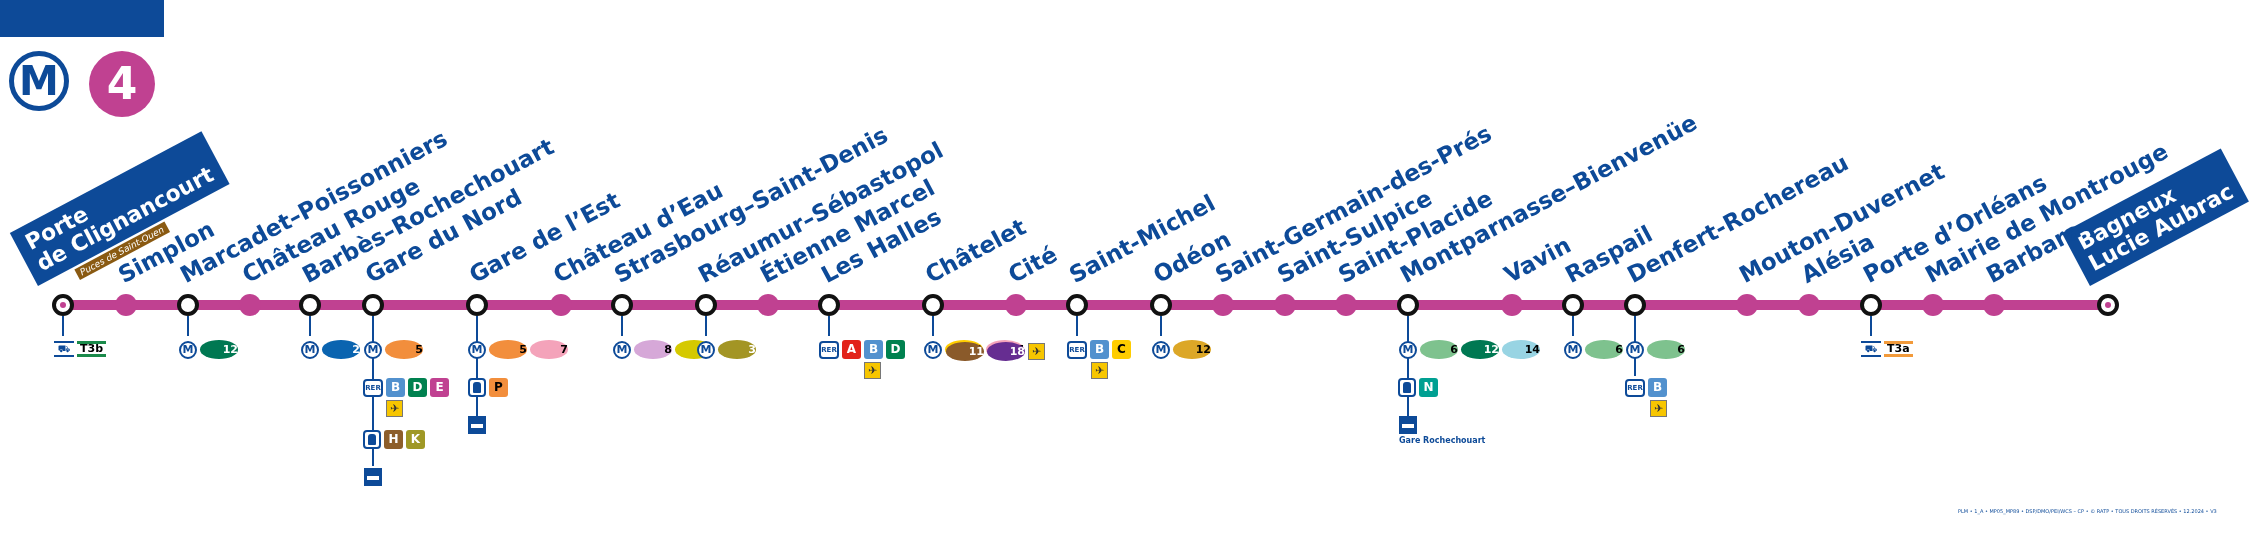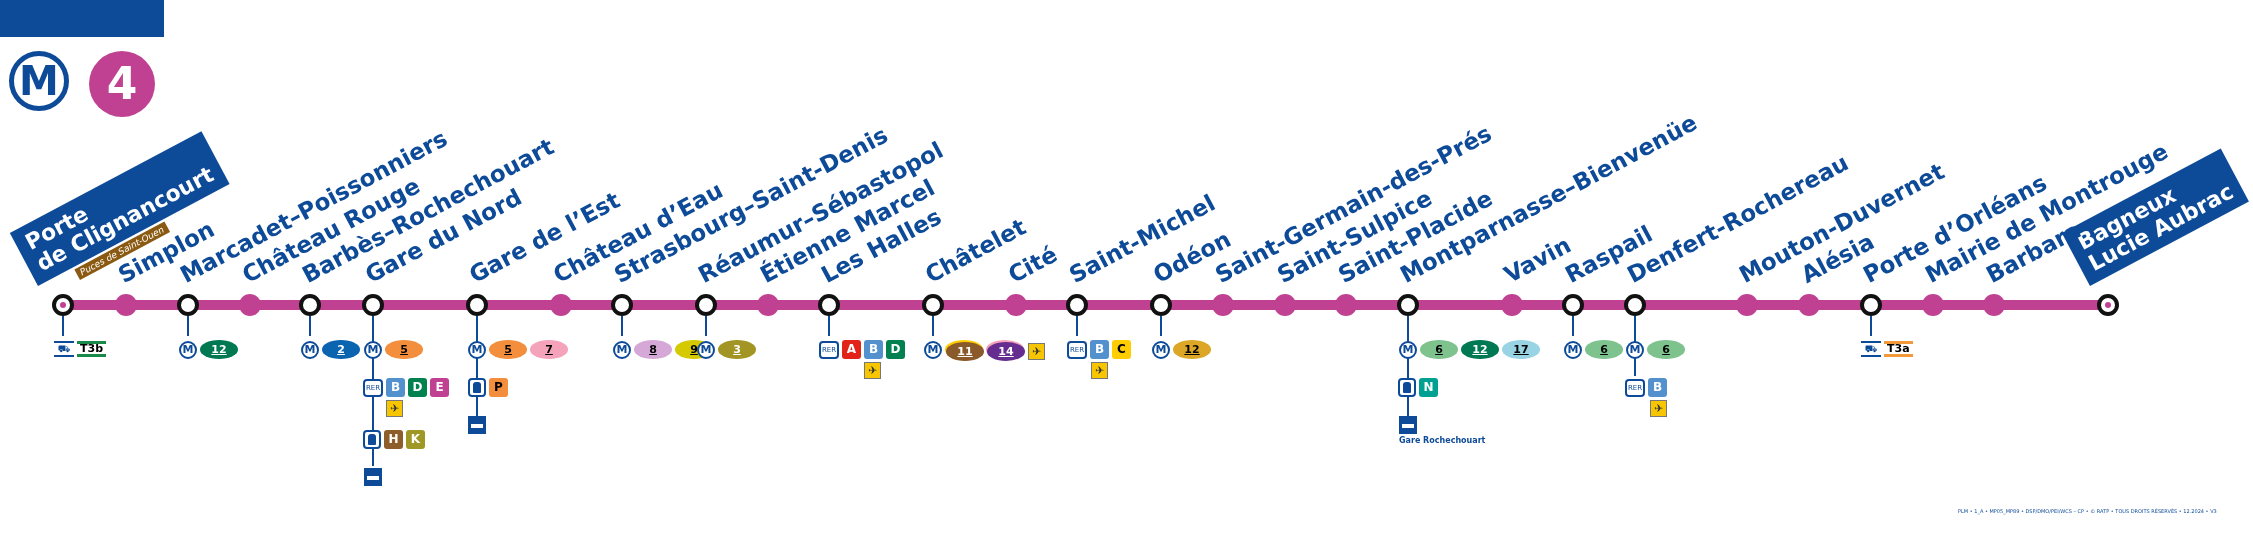--- a/index.html
+++ b/index.html
@@ -12,23 +12,23 @@
   .stop.plain { background:#c04191; }
   .stop.corr { background:#fff; border:4px solid #111; }
   .stop.term { background:#fff; border:4px solid #111; }
   .stop.term::after { content:""; position:absolute; left:4px; top:4px; width:6px; height:6px; border-radius:50%; background:#c04191; }
   .label { position:absolute; white-space:nowrap; color:#0d4a98; font-weight:bold; font-size:23px; transform-origin:0 100%; transform:rotate(-28deg); line-height:26px; }
   .term-label { position:absolute; background:#0d4a98; color:#fff; font-weight:bold; font-size:22px; line-height:24px; padding:6px 10px; white-space:pre; transform-origin:0 100%; transform:rotate(-28deg); }
   .sub-label { position:absolute; background:#8a5a12; color:#fff; font-size:9px; font-style:italic; padding:1px 4px; transform-origin:0 100%; transform:rotate(-28deg); white-space:nowrap; }
   .tick { position:absolute; width:2px; background:#0d4a98; }
   .icon-row { position:absolute; display:flex; gap:3px; align-items:center; }
   .m-ic { width:18px; height:18px; border:2px solid #0d4a98; border-radius:50%; box-sizing:border-box; color:#0d4a98; font-weight:bold; font-size:11px; line-height:14px; text-align:center; background:#fff; }
-  .ln { width:38px; height:19px; border-radius:50%; font-weight:bold; font-size:11px; line-height:19px; text-align:center; color:#000;text-decoration:underline; }
+  .ln { width:38px; height:19px; border-radius:50%; font-weight:bold; font-size:11px; line-height:19px; text-align:right; color:#000; }
   .sq { width:19px; height:19px; border-radius:3px; font-weight:bold; font-size:12px; line-height:19px; text-align:center; color:#fff; }
-  .rer-ic { width:20px; height:18px; border:2px solid #0d4a98; border-radius:4px; box-sizing:border-box; color:#0d4a98; font-weight:normal; font-size:7px; line-height:14px; text-align:center; background:#fff; }
+  .rer-ic { width:20px; height:18px; border:2px solid #0d4a98; border-radius:4px; box-sizing:border-box; color:#0d4a98; font-weight:bold; font-size:7px; line-height:14px; text-align:center; background:#fff; }
   .train-ic { width:18px; height:19px; border:2px solid #0d4a98; border-radius:4px; box-sizing:border-box; background:#fff; position:relative; }
   .train-ic::after { content:""; position:absolute; left:3px; top:2px; width:8px; height:11px; background:#0d4a98; border-radius:3px 3px 1px 1px; }
   .plane-ic { width:17px; height:17px; background:#f7c600; border:1px solid #777; box-sizing:border-box; color:#333; font-size:11px; line-height:15px; text-align:center; }
   .bus-ic { width:18px; height:18px; background:#0d4a98; position:relative; }
   .bus-ic::after { content:""; position:absolute; left:3px; top:8px; width:12px; height:4px; background:#fff; }
   .tram-ic { width:20px; height:16px; border-top:2px solid #0d4a98; border-bottom:2px solid #0d4a98; box-sizing:border-box; color:#0d4a98; font-size:10px; line-height:12px; text-align:center; }
   .tram-line { height:16px; padding:0 3px; border-top:3px solid #1a8a4a; border-bottom:3px solid #1a8a4a; box-sizing:border-box; font-weight:bold; font-size:11px; line-height:10px; color:#000; }
   .tram-line.orange { border-color:#f29a3a; }
   .small-caption { position:absolute; color:#0d4a98; font-size:8px; font-weight:bold; white-space:nowrap; }
   .footer { position:absolute; left:1958px; top:508px; font-size:5px; color:#0d4a98; white-space:nowrap; }
@@ -193,21 +193,21 @@
   <div class="plane-ic">✈</div>
 </div>
 
 <div class="icon-row" style="left:924px; top:340px;">
   <div class="m-ic">M</div>
   <div class="ln" style="background:#ffcd00">1</div>
   <div class="ln" style="background:#f4a3ba">7</div>
 </div>
 <div class="icon-row" style="left:946px; top:342px;">
   <div class="ln" style="background:#8a5a2a;color:#fff">11</div>
-  <div class="ln" style="background:#662d91;color:#fff">14</div>
+  <div class="ln" style="background:#662d91;color:#fff">18</div>
   <div class="plane-ic">✈</div>
 </div>
 
 <div class="icon-row" style="left:1067px; top:340px;">
   <div class="rer-ic">RER</div>
   <div class="sq" style="background:#5291ce">B</div>
   <div class="sq" style="background:#ffcd00;color:#000">C</div>
 </div>
 <div class="icon-row" style="left:1091px; top:362px;">
   <div class="plane-ic">✈</div>
@@ -215,21 +215,21 @@
 
 <div class="icon-row" style="left:1152px; top:340px;">
   <div class="m-ic">M</div>
   <div class="ln" style="background:#dca727">12</div>
 </div>
 
 <div class="icon-row" style="left:1399px; top:340px;">
   <div class="m-ic">M</div>
   <div class="ln" style="background:#7ec28e">6</div>
   <div class="ln" style="background:#007852;color:#fff">12</div>
-  <div class="ln" style="background:#98d4e3">17</div>
+  <div class="ln" style="background:#98d4e3">14</div>
 </div>
 <div class="icon-row" style="left:1398px; top:378px;">
   <div class="train-ic"></div>
   <div class="sq" style="background:#00a092">N</div>
 </div>
 <div class="icon-row" style="left:1399px; top:416px;">
   <div class="bus-ic"></div>
 </div>
 <div class="small-caption" style="left:1399px; top:436px;">Gare Rochechouart</div>
 

